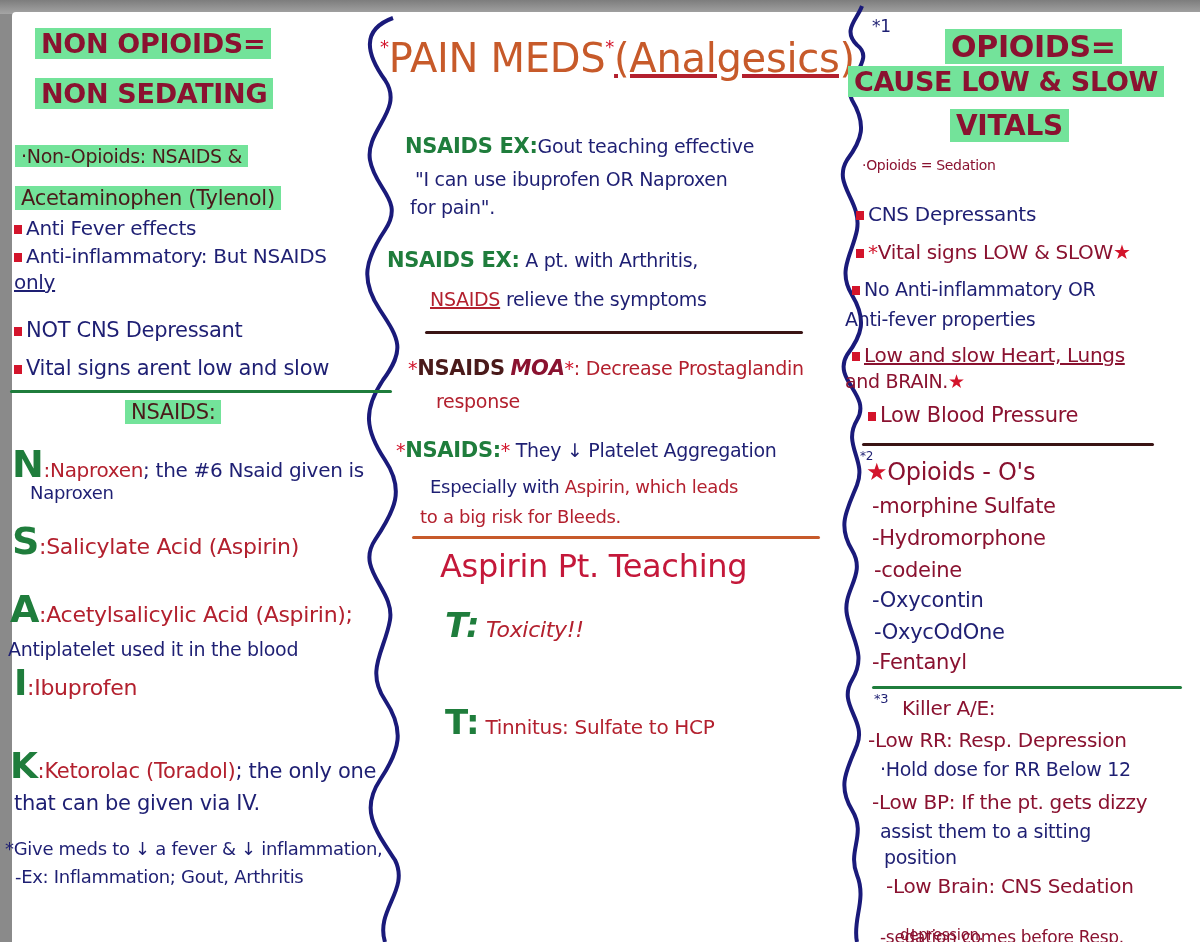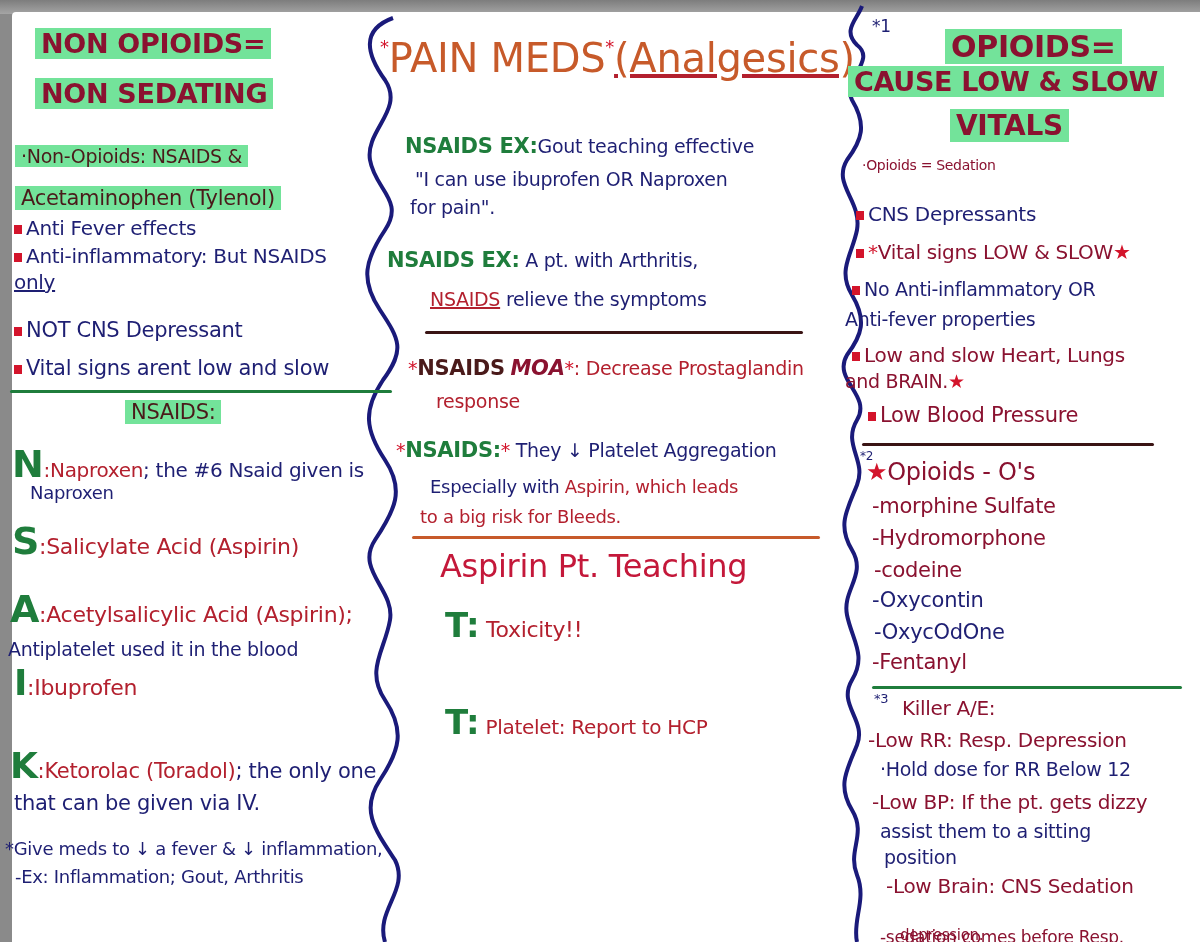--- a/index.html
+++ b/index.html
@@ -114,39 +114,39 @@
   <span class="star">*</span><span class="green big" style="font-size:21px;">NSAIDS:</span><span class="star">*</span> <span class="navy">They ↓ Platelet Aggregation</span>
 </div>
 <div class="hw hand" style="left:430px;top:478px;font-size:18px;">
   <span class="navy">Especially with</span> <span class="red">Aspirin, which leads</span>
 </div>
 <div class="hw hand red" style="left:420px;top:508px;font-size:18px;">to a big risk for Bleeds.</div>
 <div class="rule" style="left:412px;top:536px;width:408px;background:#c75a2a;"></div>
 
 <div class="hw hand" style="left:440px;top:550px;font-size:32px;color:#c4183a;">Aspirin Pt. Teaching</div>
 
-<div class="hw hand" style="left:445px;top:608px;font-size:22px;">
+<div class="hw hand" style="left:445px;top:608px;font-size:22px;font-style:italic;">
   <span class="green big" style="font-size:34px;">T:</span> <span class="red">Toxicity!!</span>
 </div>
 <div class="hw hand" style="left:445px;top:705px;font-size:20px;">
-  <span class="green big" style="font-size:34px;">T:</span> <span class="red">Platelet: Report to HCP</span>
+  <span class="green big" style="font-size:34px;">T:</span> <span class="red">Tinnitus: Sulfate to HCP</span>
 </div>
 
 <div class="hw hand navy" style="left:872px;top:18px;font-size:17px;">*1</div>
 <div class="hw hand maroon big" style="left:945px;top:32px;font-size:30px;"><span class="hl">OPIOIDS=</span></div>
 <div class="hw hand maroon big" style="left:848px;top:68px;font-size:27px;"><span class="hl">CAUSE LOW &amp; SLOW</span></div>
 <div class="hw hand maroon big" style="left:950px;top:112px;font-size:28px;"><span class="hl">VITALS</span></div>
 
 <div class="hw hand maroon" style="left:862px;top:158px;font-size:14px;">·Opioids = Sedation</div>
 
 <div class="hw hand navy" style="left:856px;top:204px;font-size:20px;"><span class="bullet"></span><span>CNS Depressants</span></div>
 <div class="hw hand maroon" style="left:856px;top:242px;font-size:20px;"><span class="bullet"></span><span class="star">*</span><span>Vital signs LOW &amp; SLOW</span><span class="star">★</span></div>
 <div class="hw hand navy" style="left:852px;top:280px;font-size:19px;"><span class="bullet"></span><span>No Anti-inflammatory OR</span></div>
 <div class="hw hand navy" style="left:845px;top:310px;font-size:19px;">Anti-fever properties</div>
-<div class="hw hand maroon" style="left:852px;top:345px;font-size:20px;"><span class="bullet"></span><span>Low and slow Heart, Lungs</span></div>
+<div class="hw hand maroon" style="left:852px;top:345px;font-size:20px;text-decoration:underline;"><span class="bullet"></span><span>Low and slow Heart, Lungs</span></div>
 <div class="hw hand maroon" style="left:845px;top:372px;font-size:19px;"><span>and BRAIN.</span><span class="star">★</span></div>
 <div class="hw hand maroon" style="left:868px;top:405px;font-size:21px;"><span class="bullet"></span><span>Low Blood Pressure</span></div>
 <div class="rule" style="left:862px;top:443px;width:292px;background:#3a1414;"></div>
 
 <div class="hw hand navy" style="left:860px;top:450px;font-size:12px;">*2</div>
 <div class="hw hand maroon" style="left:866px;top:460px;font-size:24px;"><span class="star">★</span><span>Opioids - O's</span></div>
 <div class="hw hand maroon" style="left:872px;top:496px;font-size:21px;">-morphine Sulfate</div>
 <div class="hw hand maroon" style="left:872px;top:528px;font-size:21px;">-Hydromorphone</div>
 <div class="hw hand maroon" style="left:874px;top:560px;font-size:21px;">-codeine</div>
 <div class="hw hand navy" style="left:872px;top:590px;font-size:21px;">-Oxycontin</div>

